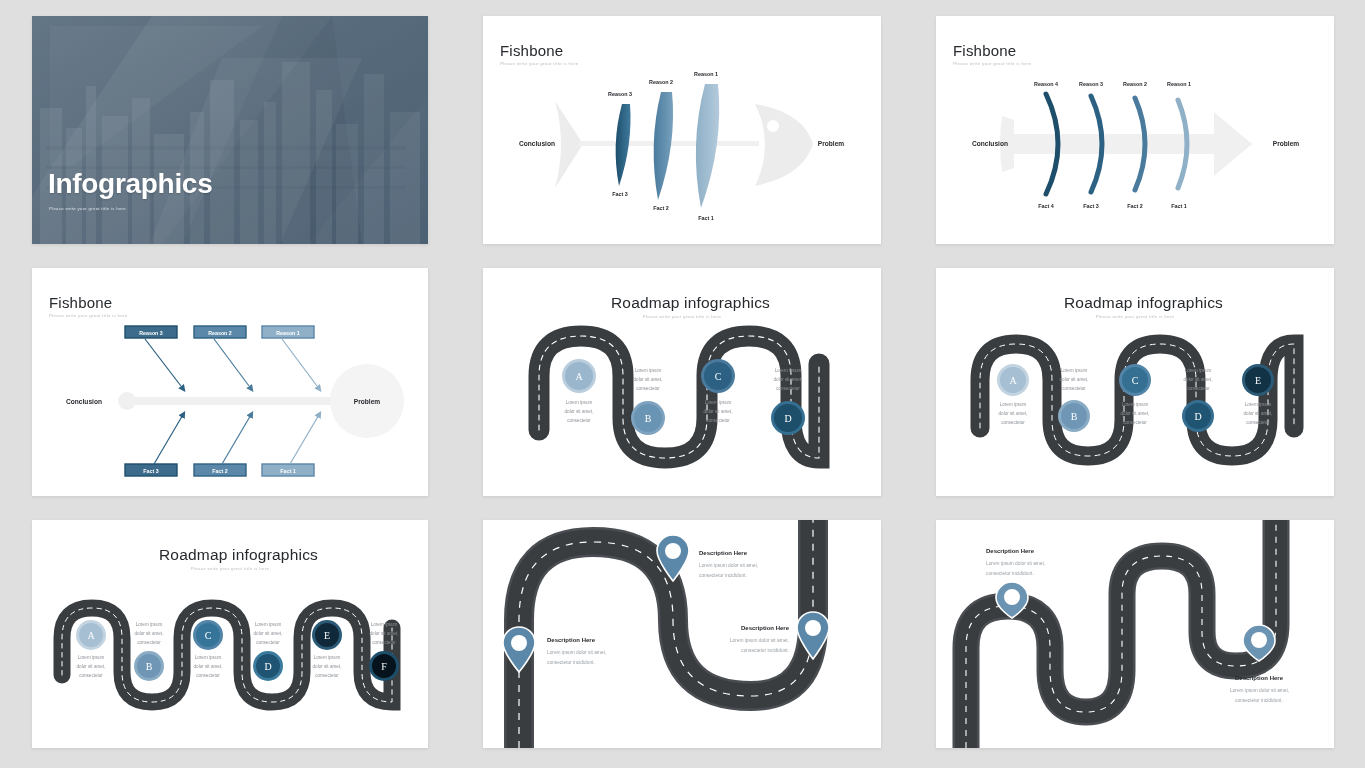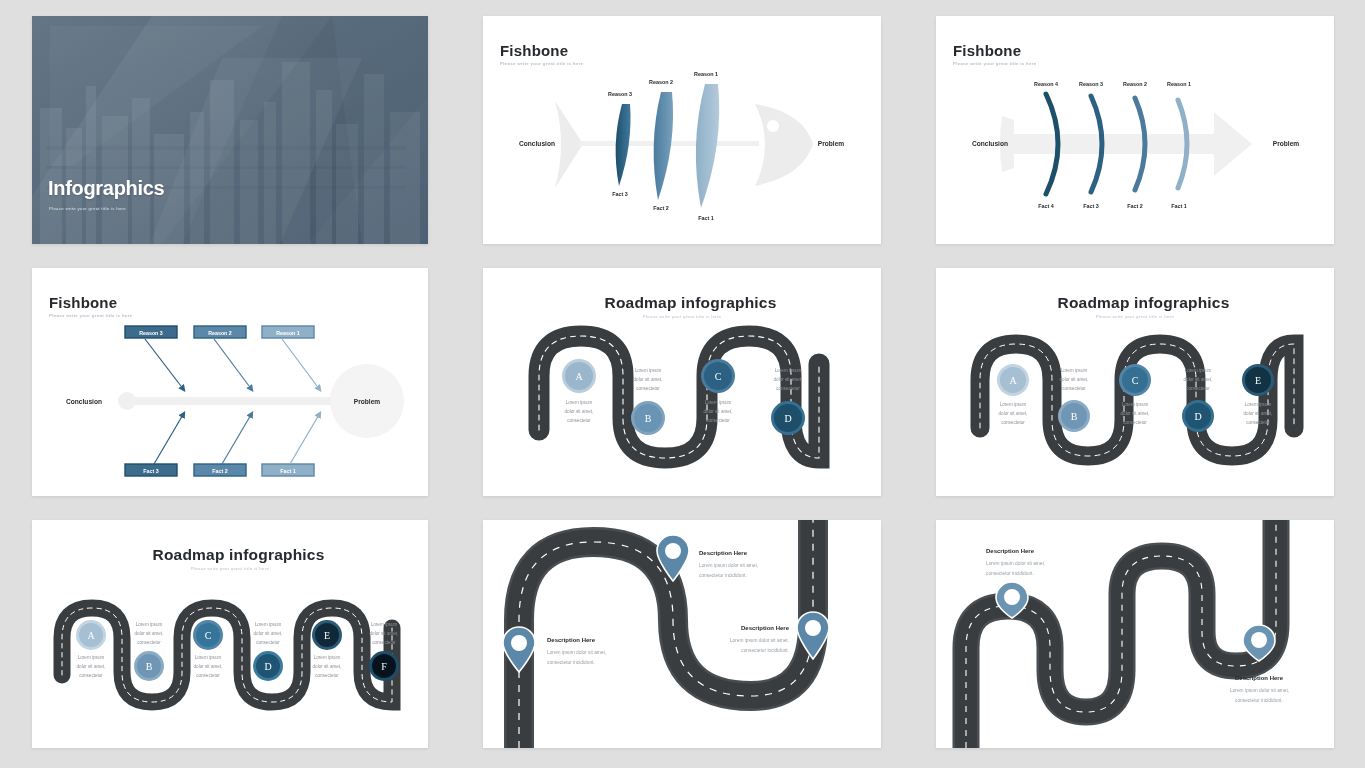--- a/index.html
+++ b/index.html
@@ -19,33 +19,33 @@
     box-sizing:border-box;
   }
   .slide{
     position:relative;background:#fff;overflow:hidden;
     box-shadow:0 1px 3px rgba(0,0,0,.10);
   }
   .slide svg{display:block;width:100%;height:100%;}
 
   
   .s-title{
-    position:absolute;font-weight:bold;color:#26292d;
+    position:absolute;font-weight:normal;color:#26292d;
     letter-spacing:.2px;
   }
   .fb-title{left:17px;top:26px;font-size:15px;}
   .fb-sub{left:17px;top:45px;font-size:4.4px;color:#b9bcc0;letter-spacing:.3px;}
   .rm-title{left:0;right:0;top:26px;text-align:center;font-size:15.5px;margin-left:17px;}
   .rm-sub{left:0;right:0;top:46px;text-align:center;font-size:4.4px;color:#b9bcc0;font-weight:normal;letter-spacing:.3px;}
 
   
   .cover{background:#56687a;}
   .cover-title{
     position:absolute;left:16px;bottom:44px;
-    color:#fff;font-size:20px;font-weight:bold;letter-spacing:-.3px;
+    color:#fff;font-size:28px;font-weight:bold;letter-spacing:-.3px;
     text-shadow:0 1px 2px rgba(0,0,0,.18);
   }
   .cover-sub{
     position:absolute;left:17px;bottom:33px;
     color:#dbe2e8;font-size:4.3px;letter-spacing:.3px;
   }
 
   
   .lbl{font-family:"Liberation Sans",sans-serif;fill:#26292d;font-weight:bold;}
   .lbl-sm{font-size:5.4px;}

